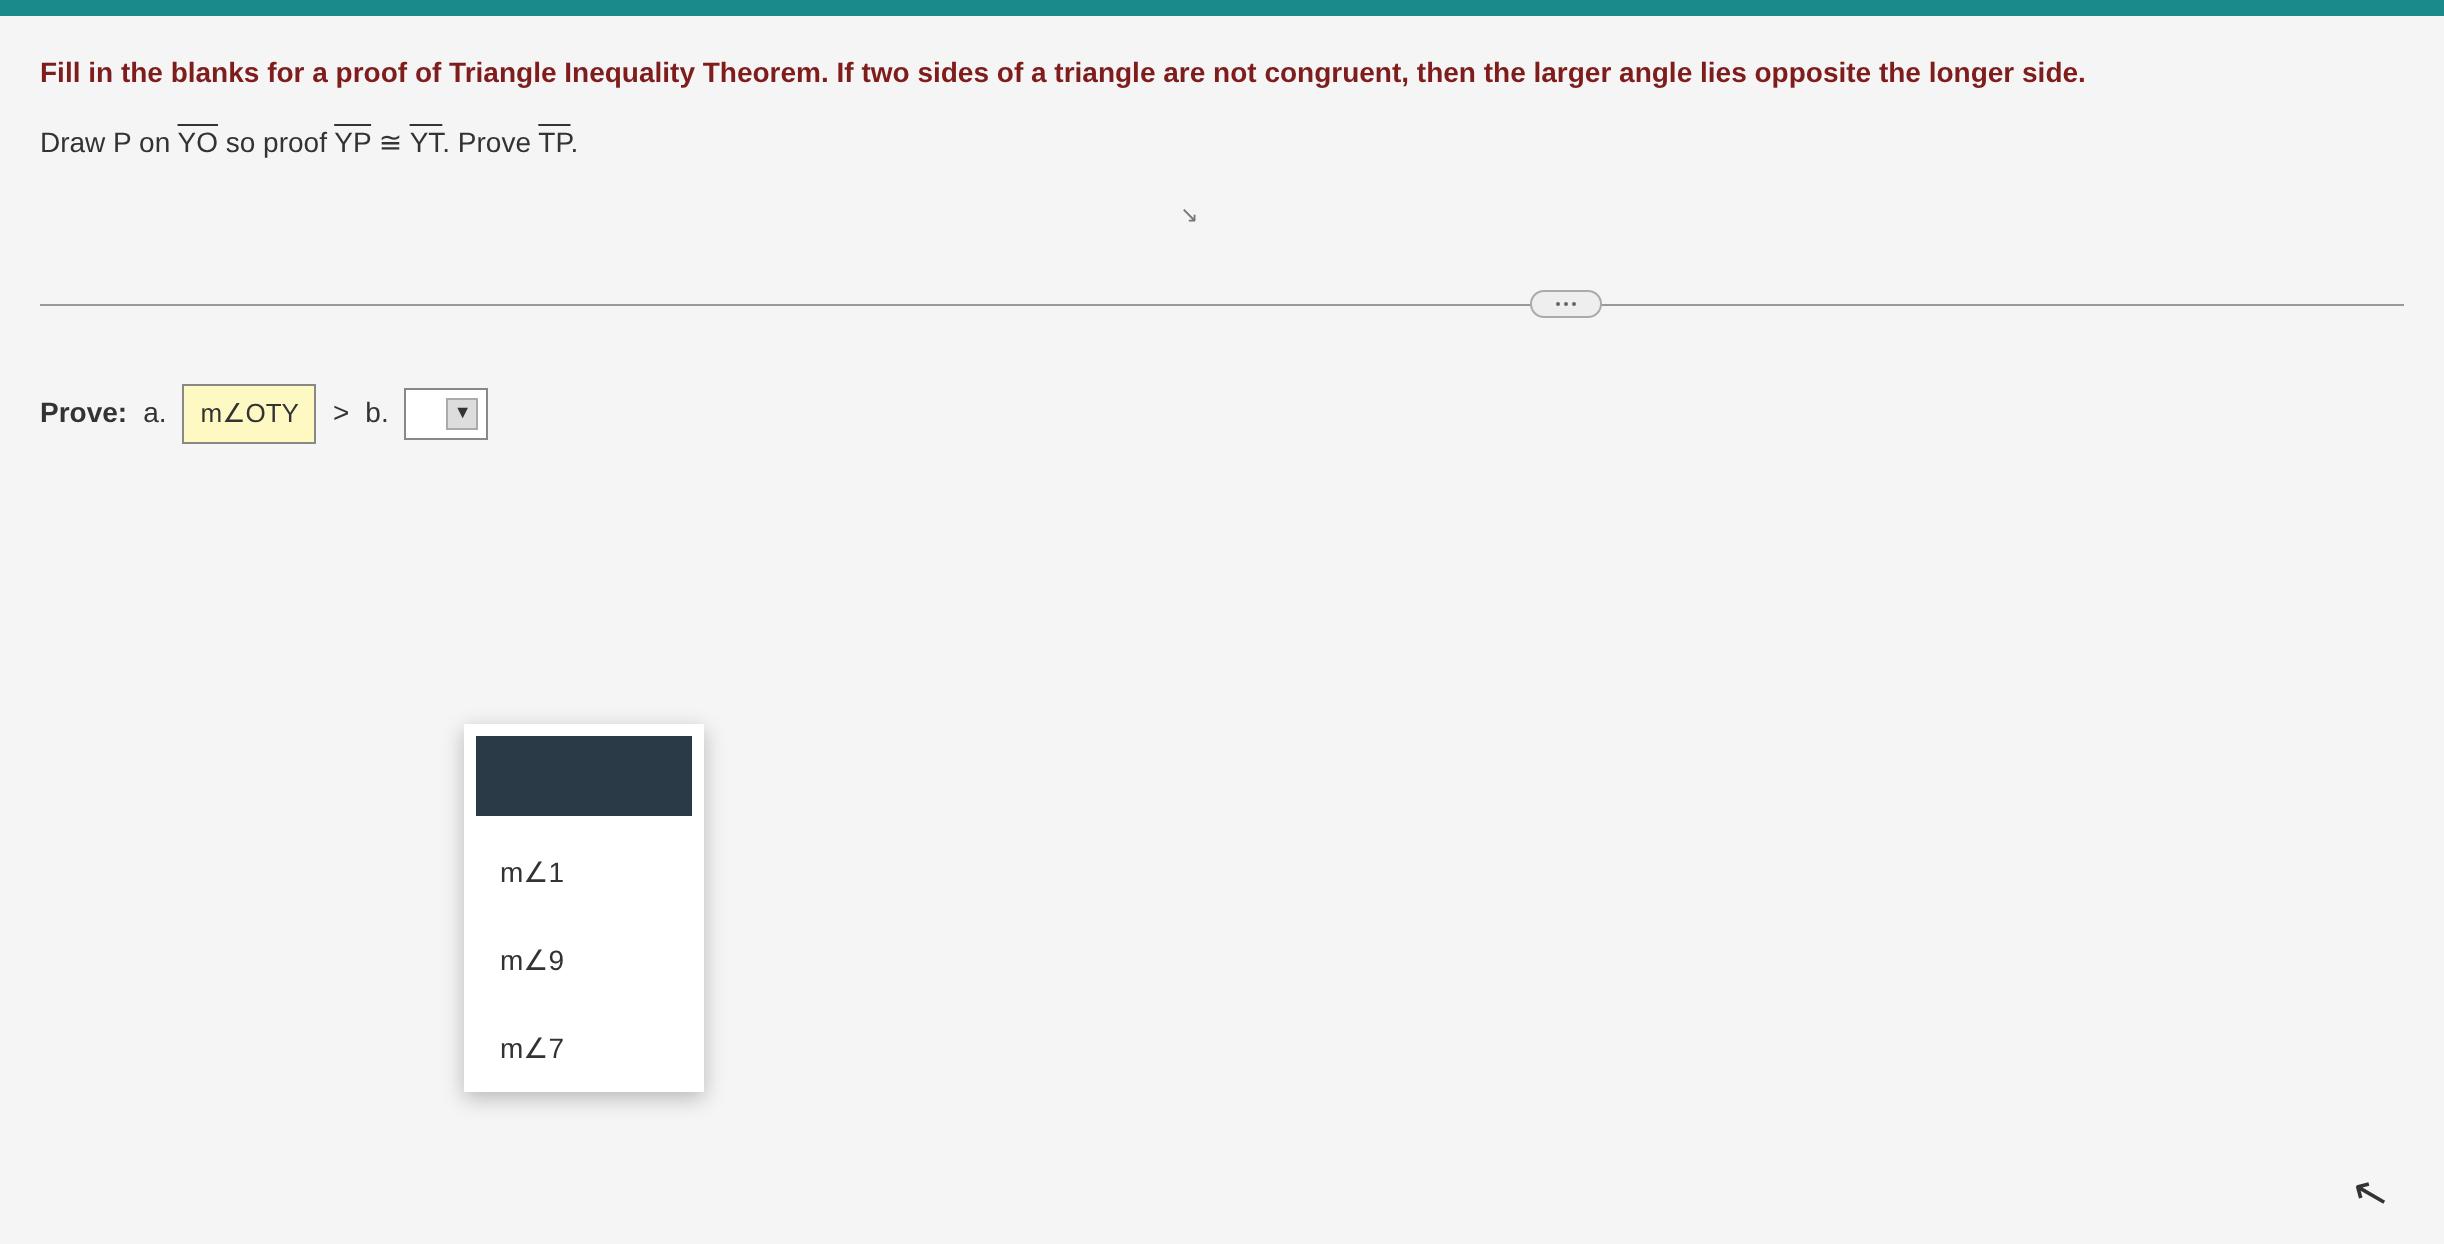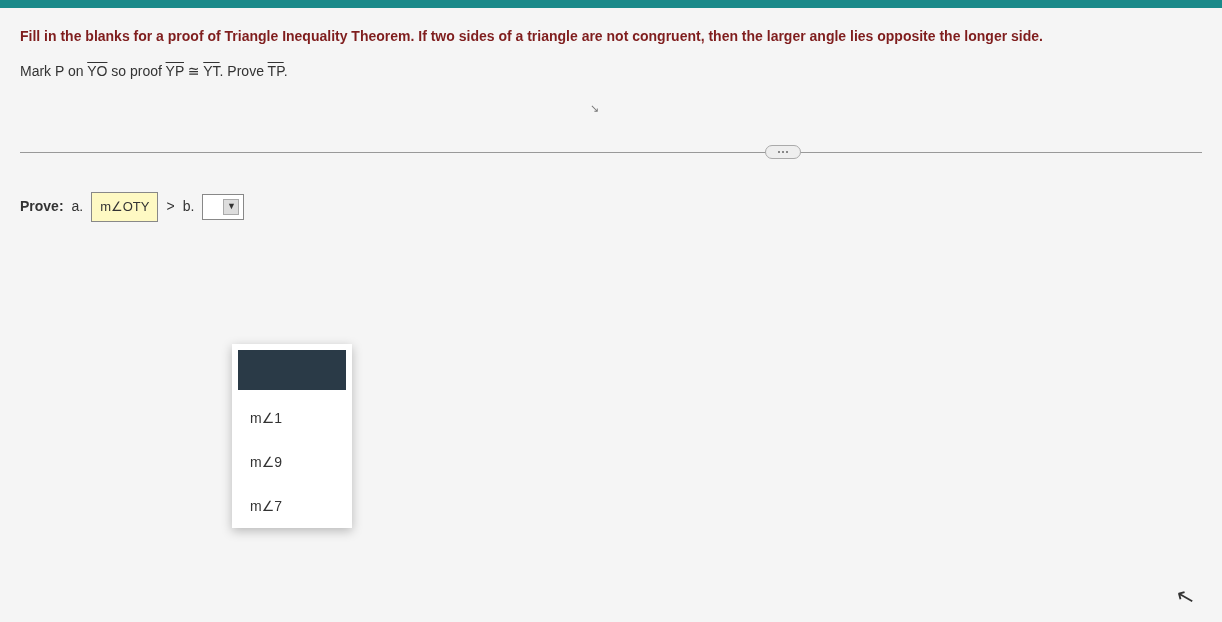--- a/index.html
+++ b/index.html
@@ -144,21 +144,21 @@
       display: flex;
       align-items: center;
       justify-content: center;
       font-size: 9px;
       color: #333;
     }
     
     .dropdown-menu {
       position: absolute;
       left: 232px;
-      top: 344px;
+      top: 362px;
       width: 120px;
       background: #fff;
       box-shadow: 0 3px 10px rgba(0,0,0,0.25);
       z-index: 10;
     }
     
     .dropdown-item {
       padding: 14px 18px;
       font-size: 14px;
       color: #333;
@@ -193,21 +193,21 @@
 <body>
 
 <div class="teal-bar"></div>
 
 <div class="content">
 
   <div class="instruction">Fill in the blanks for a proof of Triangle Inequality Theorem. If two sides of a triangle are not congruent, then the larger angle lies opposite the longer side.</div>
 
 
   <div class="construction">
-    <span>Mark P on </span><span class="overline">YO</span><span> so proof </span><span class="overline">YP</span><span> ≅ </span><span class="overline">YT</span><span>. Prove </span><span class="overline">TP</span><span>.</span>
+    <span>Draw P on </span><span class="overline">YO</span><span> so proof </span><span class="overline">YP</span><span> ≅ </span><span class="overline">YT</span><span>. Prove </span><span class="overline">TP</span><span>.</span>
   </div>
 
   <div class="small-cursor">↘</div>
 
   <div class="divider-wrap">
     <hr class="divider">
     <div class="divider-handle">
       <span></span>
         <span></span>
         <span></span>

